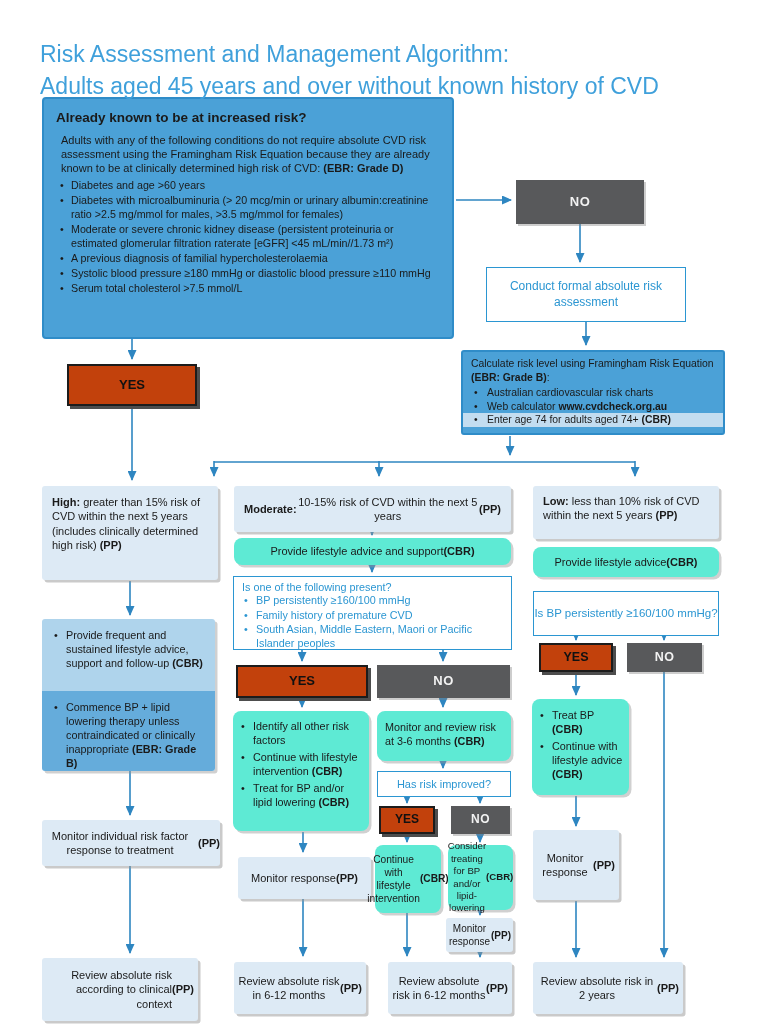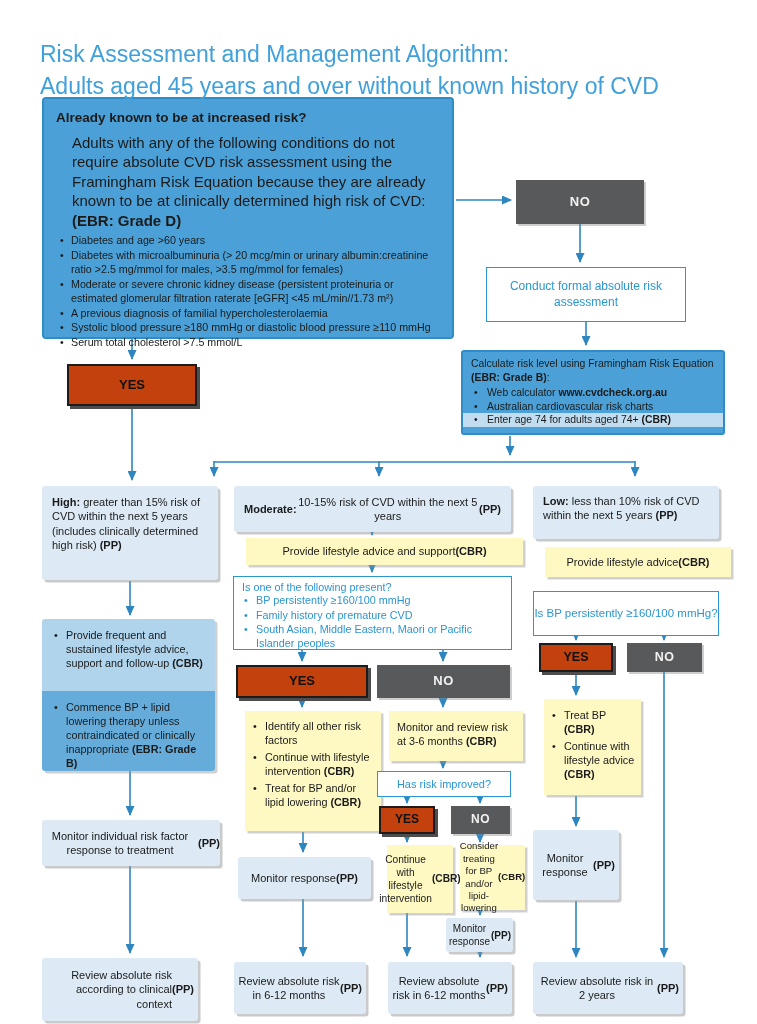--- a/index.html
+++ b/index.html
@@ -3,32 +3,32 @@
 <meta charset="utf-8">
 <style>
   html,body{margin:0;padding:0;background:#ffffff;}
   .canvas{position:relative;width:757px;height:1024px;background:#ffffff;overflow:hidden;
           font-family:"Liberation Sans",sans-serif;}
   .canvas svg{position:absolute;left:0;top:0;z-index:0;}
   .title{position:absolute;left:40px;top:38px;z-index:2;color:#3FA0DB;font-size:23px;line-height:1.4;}
   .box{position:absolute;box-sizing:border-box;z-index:1;color:#1a1a1a;font-size:11px;line-height:1.3;}
   .bluebig{background:#4BA1D7;border:2px solid #2F8CC8;border-radius:4px;padding:10px 12px;}
   .bluebig .h{font-weight:bold;font-size:13.5px;margin-bottom:6px;}
-  .bluebig p{margin:0 0 4px 16px;font-size:15px;}
+  .bluebig p{margin:0 0 4px 5px;font-size:11px;}
   .bluebig ul{margin:0;padding:0;list-style:none;font-size:10.7px;}
   .bluebig li{position:relative;padding-left:15px;margin-bottom:1px;}
   .bluebig li::before{content:"•";position:absolute;left:4px;}
   .calc{background:#4BA1D7;border:2px solid #2F8CC8;border-radius:3px;padding:5px 0 3px 0;font-size:10.4px;}
   .calc p{margin:0 8px 2px 8px;}
   .calc ul{margin:0;padding:0;list-style:none;}
   .calc li{position:relative;padding:0 8px 0 24px;}
   .calc li::before{content:"•";position:absolute;left:11px;}
   .calc li.hl{background:#C3DDF0;}
   .light{background:#DDEAF5;border-radius:3px;box-shadow:2.5px 2.5px 0 rgba(150,150,150,.5);}
-  .medium{background:#fef9c3;border-radius:0;box-shadow:2.5px 2.5px 0 rgba(150,150,150,.45);margin-left:12px;}
+  .medium{background:#5eead4;border-radius:8px;box-shadow:2.5px 2.5px 0 rgba(150,150,150,.45);}
   .dark{background:#58595B;color:#f2f2f2;font-weight:bold;display:flex;align-items:center;
         justify-content:center;letter-spacing:.5px;box-shadow:2px 2px 0 rgba(130,130,130,.4);}
   .yesbox{background:#c2410c;border:2px solid #1c1c1c;box-shadow:3px 3px 0 #4d4d4d;display:flex;
           align-items:center;justify-content:center;font-weight:bold;color:#111;}
   .qbox{background:#fff;border:1.5px solid #2B96D2;color:#2B96D2;}
   .ctr{display:flex;align-items:center;justify-content:center;text-align:center;}
   ul.plain{margin:0;padding:0;list-style:none;}
   ul.plain li{position:relative;padding-left:14px;margin-bottom:3px;}
   ul.plain li::before{content:"•";position:absolute;left:2px;}
   
@@ -139,22 +139,22 @@
       </ul>
   </div>
 
   <div id="no-top" class="box dark">NO</div>
 
   <div id="conduct" class="box qbox ctr">Conduct formal absolute risk assessment</div>
 
   <div id="calculate" class="box calc">
     <p><span>Calculate risk level using Framingham Risk Equation </span><b>(EBR: Grade B)</b><span>:</span></p>
     <ul>
+        <li><span>Australian cardiovascular risk charts</span></li>
         <li><span>Web calculator </span><b>www.cvdcheck.org.au</b></li>
-        <li><span>Australian cardiovascular risk charts</span></li>
         <li class="hl"><span>Enter age 74 for adults aged 74+ </span><b>(CBR)</b></li>
       </ul>
   </div>
 
   <div id="yes-left" class="box yesbox">YES</div>
 
   <div id="high" class="box light"><b>High:</b><span> greater than 15% risk of CVD within the next 5 years (includes clinically determined high risk) </span><b>(PP)</b></div>
   <div id="moderate" class="box light ctr">
       <b>Moderate:</b>
       <span> 10-15% risk of CVD within the next 5 years </span>

